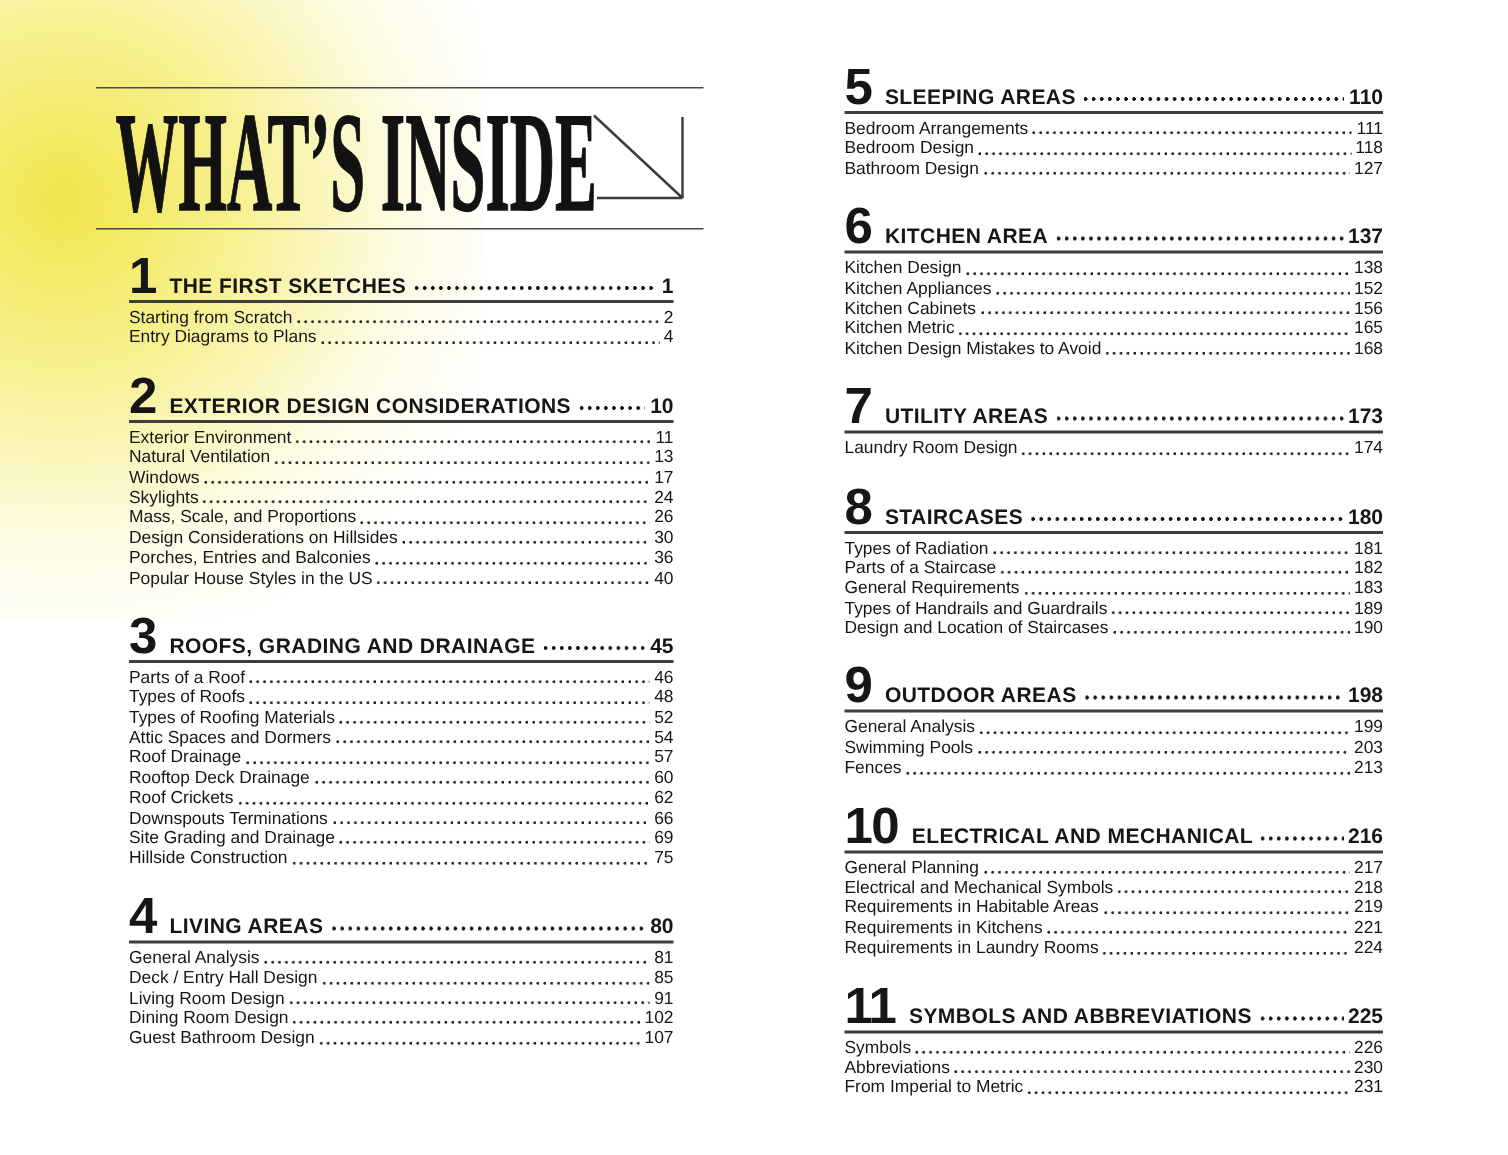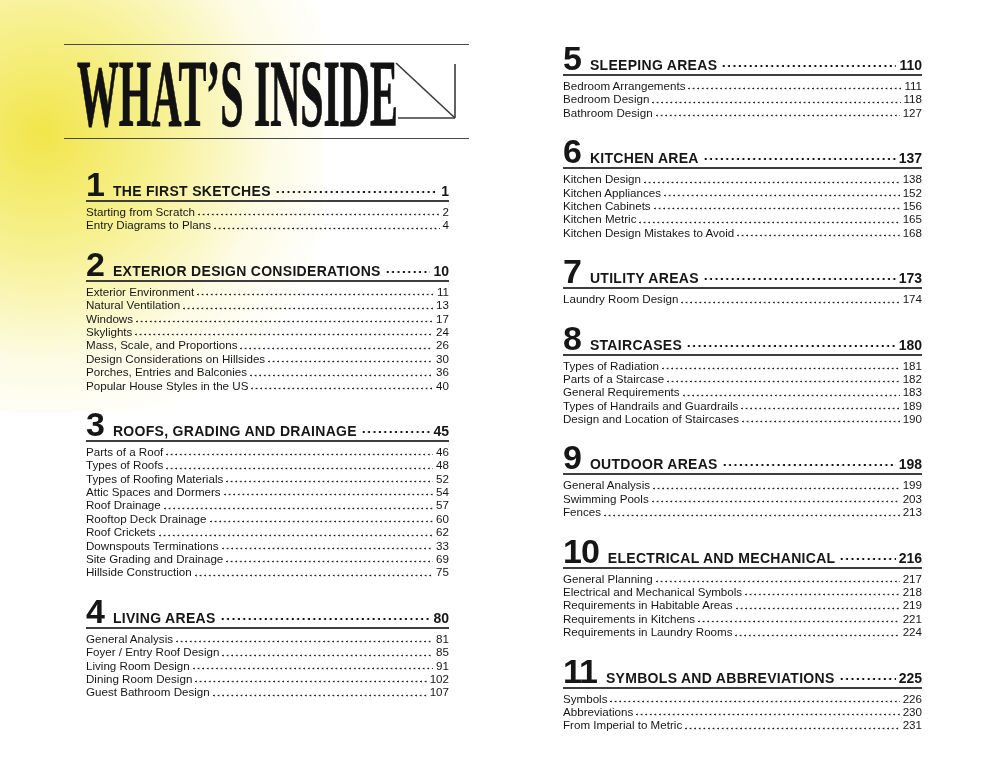--- a/index.html
+++ b/index.html
@@ -21,21 +21,21 @@
     background: radial-gradient(circle,
       rgba(240,228,64,0.95) 0%,
       rgba(244,236,110,0.75) 30%,
       rgba(250,246,190,0.40) 58%,
       rgba(255,255,255,0) 78%);
     pointer-events: none;
   }
 
   
   .masthead {
-    position: absolute; left: 64px; top: 44px;
+    position: absolute; left: 64px; top: 58px;
     width: 405px; height: 93px;
     border-top: 1.8px solid #4a4a4a;
     border-bottom: 1.8px solid #4a4a4a;
   }
   .masthead-title {
     position: absolute; left: 13px; bottom: 10px;
     font-family: "Liberation Serif", serif;
     font-weight: bold;
     font-size: 95px; line-height: 0.72;
     white-space: nowrap;
@@ -225,21 +225,21 @@
             <span class="item-page">60</span>
           </div>
           <div class="toc-item">
             <span class="item-label">Roof Crickets</span>
             <span class="leader leader-thin"></span>
             <span class="item-page">62</span>
           </div>
           <div class="toc-item">
             <span class="item-label">Downspouts Terminations</span>
             <span class="leader leader-thin"></span>
-            <span class="item-page">33</span>
+            <span class="item-page">66</span>
           </div>
           <div class="toc-item">
             <span class="item-label">Site Grading and Drainage</span>
             <span class="leader leader-thin"></span>
             <span class="item-page">69</span>
           </div>
           <div class="toc-item">
             <span class="item-label">Hillside Construction</span>
             <span class="leader leader-thin"></span>
             <span class="item-page">75</span>
@@ -253,21 +253,21 @@
           <span class="leader leader-bold"></span>
           <span class="chap-page">80</span>
         </div>
         <div class="chap-items">
           <div class="toc-item">
             <span class="item-label">General Analysis</span>
             <span class="leader leader-thin"></span>
             <span class="item-page">81</span>
           </div>
           <div class="toc-item">
-            <span class="item-label">Foyer / Entry Roof Design</span>
+            <span class="item-label">Deck / Entry Hall Design</span>
             <span class="leader leader-thin"></span>
             <span class="item-page">85</span>
           </div>
           <div class="toc-item">
             <span class="item-label">Living Room Design</span>
             <span class="leader leader-thin"></span>
             <span class="item-page">91</span>
           </div>
           <div class="toc-item">
             <span class="item-label">Dining Room Design</span>

